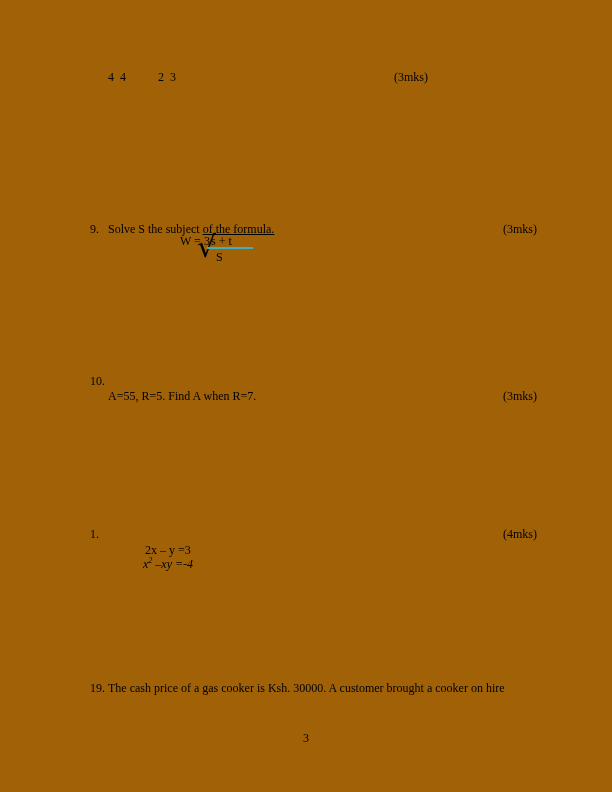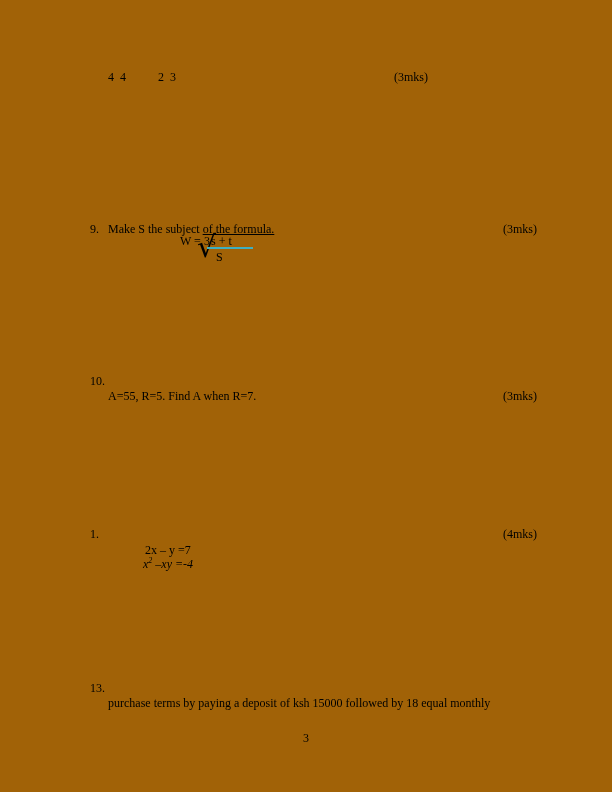--- a/index.html
+++ b/index.html
@@ -42,36 +42,36 @@
 </head>
 <body>
 
 <div class="page">
 
   <span class="abs" style="left:108px; top:70px;">4  4</span>
   <span class="abs" style="left:158px; top:70px;">2  3</span>
   <span class="abs marks" style="left:394px; top:70px;">(3mks)</span>
 
   <span class="abs" style="left:90px; top:222px;">9.</span>
-  <span class="abs" style="left:108px; top:222px;"><span>Make S the subject </span><span class="underlined">of the formula.</span></span>
+  <span class="abs" style="left:108px; top:222px;"><span>Solve S the subject </span><span class="underlined">of the formula.</span></span>
   <span class="abs marks" style="left:503px; top:222px;">(3mks)</span>
 
   <span class="abs" style="left:180px; top:234px;text-align:center;">W = 3</span>
   <span class="abs radical-glyph" style="left:197px; top:232px;">√</span>
   <span class="abs" style="left:211px; top:234px;font-family:Liberation Serif, serif;">s + t</span>
   <div class="frac-bar" style="left: 207px; top: 247px; width: 46px; background: rgb(63, 175, 192);"></div>
   <span class="abs" style="left:216px; top:250px;">S</span>
 
   <span class="abs" style="left:90px; top:374px;">10.</span>
   <span class="abs" style="left:108px; top:389px;">A=55, R=5. Find A when R=7.</span>
   <span class="abs marks" style="left:503px; top:389px;">(3mks)</span>
 
   <span class="abs" style="left:90px; top:527px;">1.</span>
   <span class="abs marks" style="left:503px; top:527px;">(4mks)</span>
-  <span class="abs" style="left:145px; top:543px;">2x – y =7</span>
+  <span class="abs" style="left:145px; top:543px;">2x – y =3</span>
   <span class="abs" style="left:143px; top:557px;font-style:italic;"><span>x</span><sup>2</sup><span> –xy =-4</span></span>
 
-  <span class="abs" style="left:90px; top:681px;">13.</span>
-  <span class="abs" style="left:108px; top:696px;">purchase terms by paying a deposit of ksh 15000 followed by 18 equal monthly</span>
+  <span class="abs" style="left:90px; top:681px;">19.</span>
+  <span class="abs" style="left:108px; top:681px;">The cash price of a gas cooker is Ksh. 30000. A customer brought a cooker on hire</span>
 
   <span class="abs page-number" style="left:0px; top:731px;">3</span>
 
 </div>
 
 </body></html>

